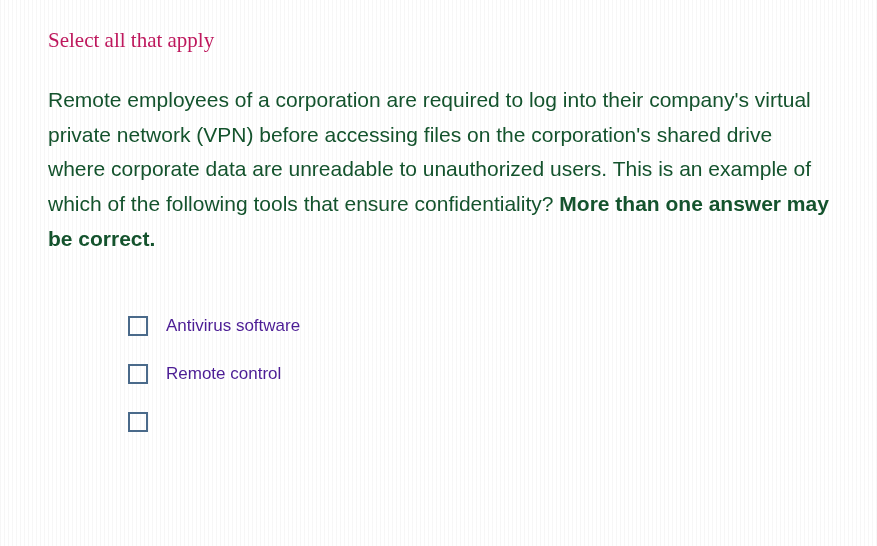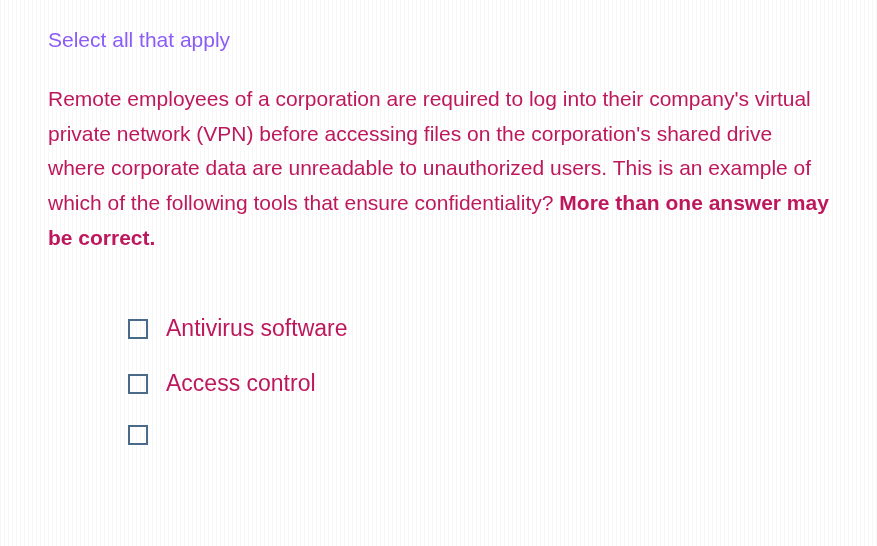--- a/index.html
+++ b/index.html
@@ -12,27 +12,28 @@
       height: 546px;
       background: linear-gradient(90deg, #e8e8e8 0%, #ececec 50%, #e8e8e8 100%);
       background-image: repeating-linear-gradient(90deg, rgba(200,200,200,0.15) 0px, rgba(200,200,200,0.15) 1px, transparent 1px, transparent 4px);
       font-family: -apple-system, BlinkMacSystemFont, "Segoe UI", Helvetica, Arial, sans-serif;
       color: #333;
       padding: 28px 48px 0 48px;
       overflow: hidden;
     }
     .instruction {
       font-size: 21px;
-      color: #8b5cf6;
+      color: #be185d;
       margin-bottom: 30px;
       font-weight: 400;
+      font-family: Liberation Serif, serif;
     }
     .question {
       font-size: 21px;
-      color: #be185d;
+      color: #14532d;
       line-height: 1.65;
       margin-bottom: 60px;
       font-weight: 400;
     }
     .question strong {
       font-weight: 700;
     }
     .options {
       margin-left: 80px;
     }
@@ -45,39 +46,39 @@
     .checkbox {
       width: 20px;
       height: 20px;
       border: 2.5px solid #4a6a8a;
       background: transparent;
       margin-right: 18px;
       flex-shrink: 0;
       cursor: pointer;
     }
     .option-label {
-      font-size: 23px;
-      color: #be185d;
+      font-size: 17px;
+      color: #4c1d95;
       font-weight: 400;
     }
   </style>
 </head>
 <body>
 
 <div class="instruction">Select all that apply</div>
 
 <div class="question">
   <span>Remote employees of a corporation are required to log into their company's virtual private network (VPN) before accessing files on the corporation's shared drive where corporate data are unreadable to unauthorized users. This is an example of which of the following tools that ensure confidentiality? </span><strong>More than one answer may be correct.</strong>
 </div>
 
 <div class="options">
   <div class="option">
     <div class="checkbox"></div>
     <span class="option-label">Antivirus software</span>
   </div>
   <div class="option">
     <div class="checkbox"></div>
-    <span class="option-label">Access control</span>
+    <span class="option-label">Remote control</span>
   </div>
   <div class="option">
     <div class="checkbox"></div>
   </div>
 </div>
 
 </body></html>

